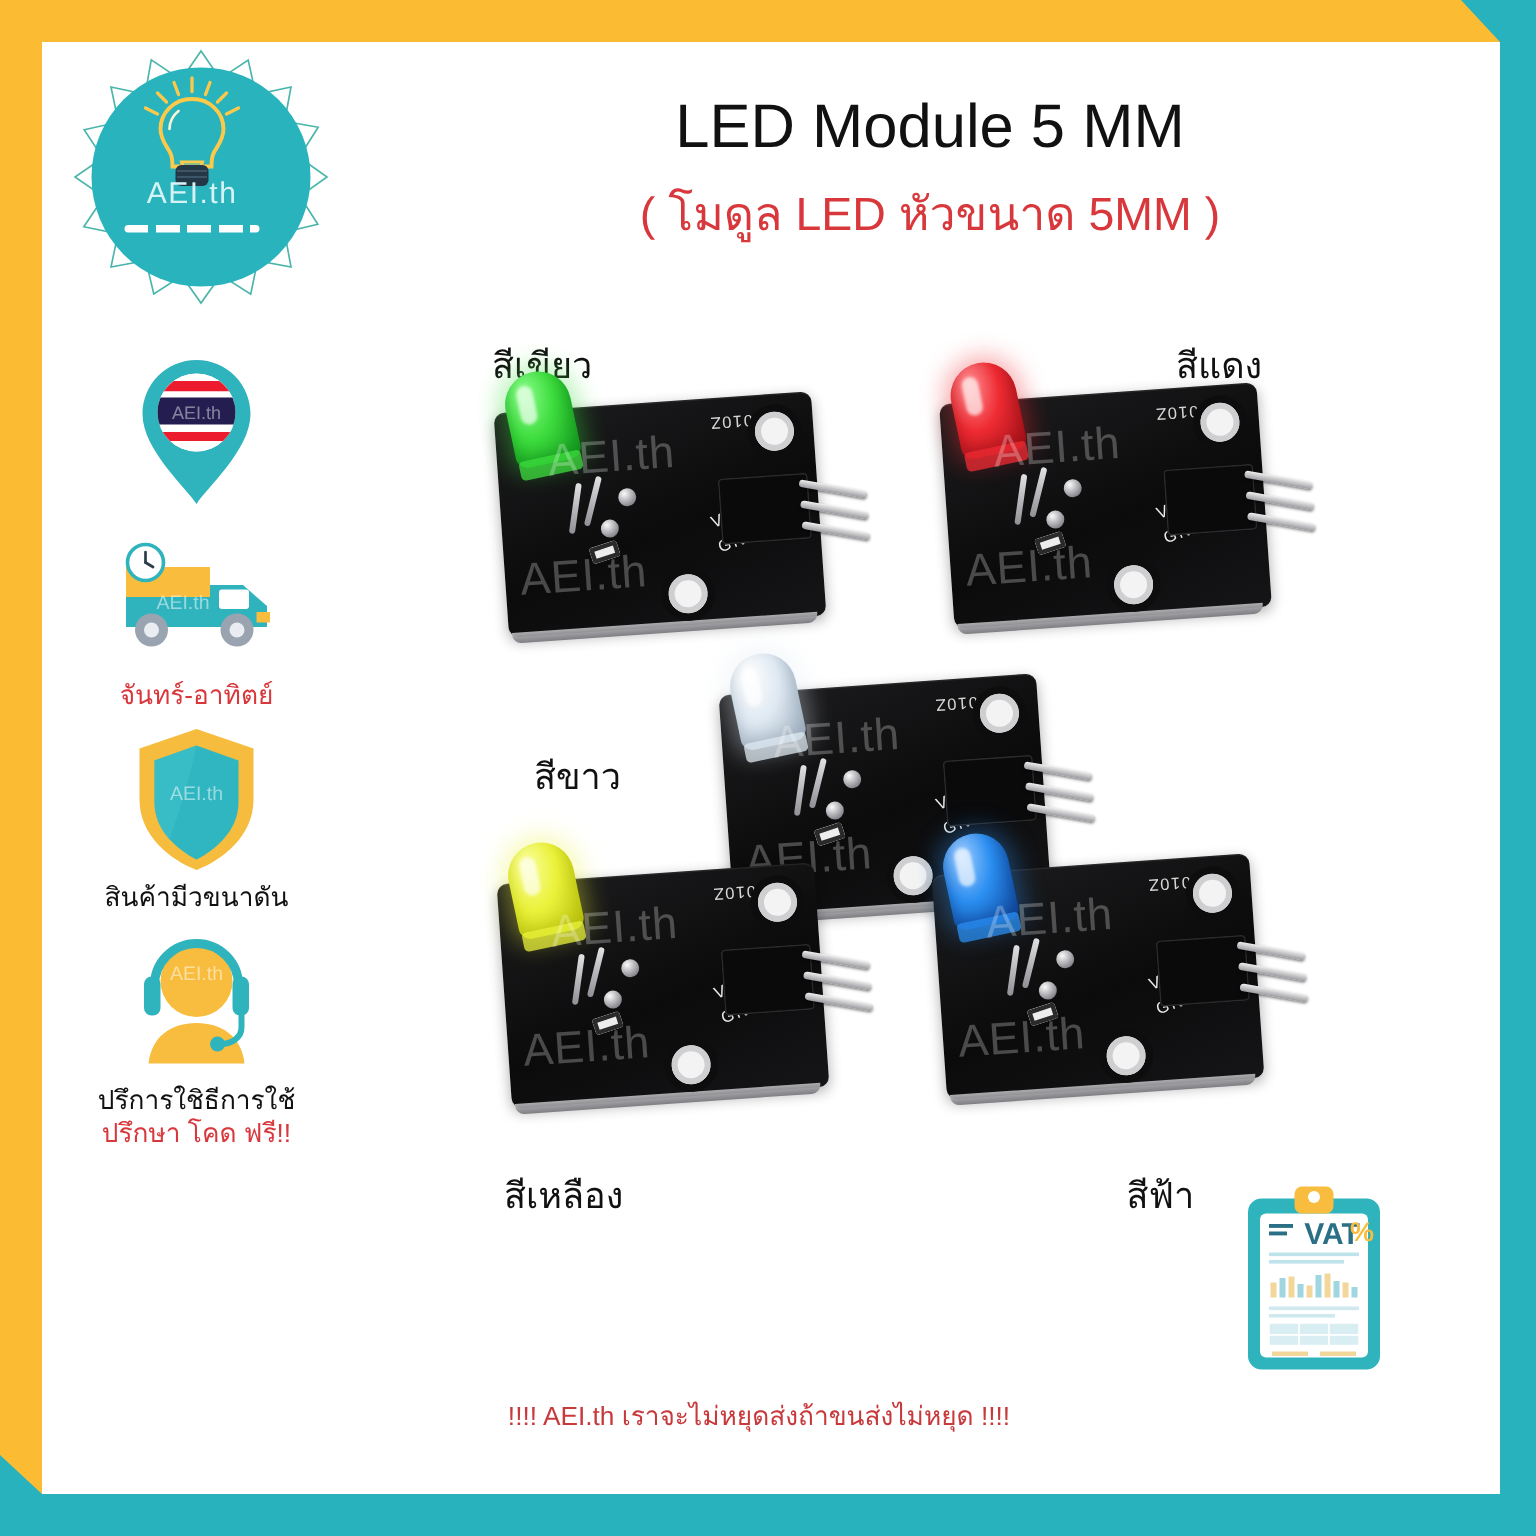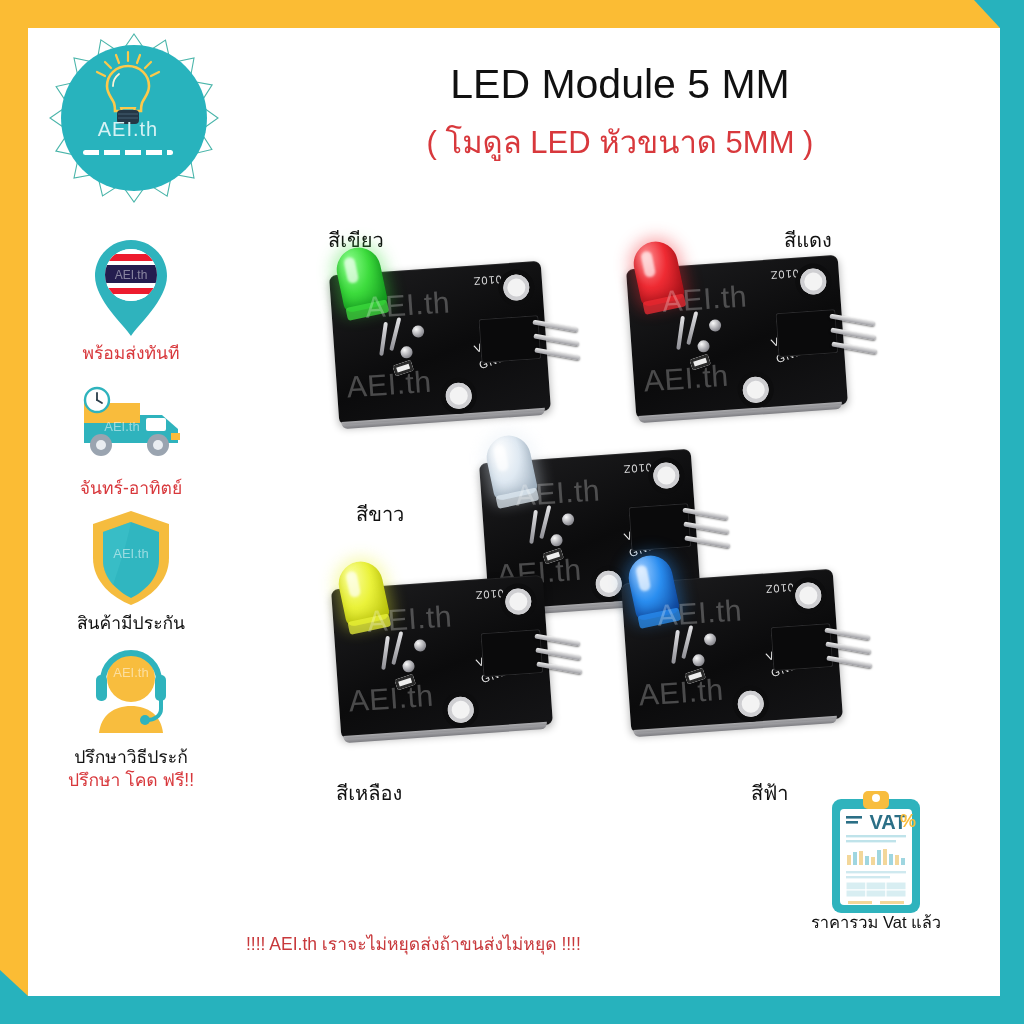--- a/index.html
+++ b/index.html
@@ -48,21 +48,21 @@
   
   .features{position:absolute;left:30px;top:236px;width:202px;}
   .feature{width:100%;text-align:center;margin-bottom:6px;}
   .feat-icon{height:104px;display:flex;align-items:center;justify-content:center;position:relative;}
   .feat-lines{margin-top:2px;}
   .fl{font-size:17.5px;line-height:1.30;color:#111;}
   .fl.red{color:#d8383c;}
 
   
   .products{position:absolute;left:236px;top:214px;width:764px;height:600px;}
-  .color-label{position:absolute;font-size:20px;color:#111;white-space:nowrap;}
+  .color-label{position:absolute;font-size:24px;color:#111;white-space:nowrap;}
   .lbl-green {left:92px; top:10px;}
   .lbl-red   {left:548px;top:10px;}
   .lbl-white {left:120px;top:284px;}
   .lbl-yellow{left:100px;top:563px;font-family:Liberation Mono, monospace;}
   .lbl-blue  {left:515px;top:563px;}
 
   
   .module{position:absolute;width:212px;height:150px;}
   .board{position:absolute;left:0;top:0;width:100%;height:100%;
     background:linear-gradient(160deg,#1d1d1f 0%,#0b0b0c 55%,#151517 100%);
@@ -98,21 +98,21 @@
     border-radius:22px 22px 8px 8px;overflow:hidden;}
   .led-gloss{position:absolute;left:9px;top:8px;width:11px;height:26px;
     border-radius:6px;background:rgba(255,255,255,.66);filter:blur(1px);}
   .led-base{position:absolute;left:1px;bottom:2px;width:42px;height:13px;
     border-radius:3px;opacity:.75;}
 
   .wm-board{position:absolute;color:rgba(255,255,255,.26);font-size:30px;
     letter-spacing:.5px;pointer-events:none;}
 
   
-  .bottom-note{position:absolute;left:246px;top:930px;width:520px;
+  .bottom-note{position:absolute;left:246px;top:930px;width:520px;text-align:center;
     font-size:17.5px;color:#c8393c;white-space:nowrap;}
   .vat-block{position:absolute;left:760px;top:794px;width:232px;text-align:center;}
   .vat-icon{height:118px;display:flex;align-items:center;justify-content:center;}
   .vat-lines .fl{font-size:16.5px;}
 </style>
 </head>
 <body>
 
 <div id="stage">
 
@@ -177,21 +177,20 @@
             <rect x="20" y="25" width="56" height="6" fill="#ffffff"></rect>
             <rect x="20" y="29" width="56" height="20" fill="#241d4f"></rect>
             <rect x="20" y="47" width="56" height="6" fill="#ffffff"></rect>
             <rect x="20" y="52" width="56" height="7" fill="#ed1b2e"></rect>
             <rect x="20" y="58" width="56" height="8" fill="#ffffff"></rect>
           </g>
           <text x="48" y="43" text-anchor="middle" fill="rgba(255,255,255,.45)" font-family="Liberation Sans, sans-serif" font-size="12">AEI.th</text>
         </svg>
       </div>
       <div class="feat-lines">
-        <div class="fl red">พร้อมส่งทันที</div>
       </div>
     </div>
 
     <div class="feature">
       <div class="feat-icon">
         <svg width="126" height="84" viewBox="0 0 126 84">
           <rect x="16" y="22" width="56" height="22" fill="#f9bc3c"></rect>
           <rect x="16" y="42" width="56" height="20" fill="#2fb3bd"></rect>
           <path d="M72 34h22l16 14v14H72z" fill="#2fb3bd"></path>
           <rect x="78" y="37" width="20" height="13" rx="2" fill="#ffffff"></rect>
@@ -216,39 +215,39 @@
     <div class="feature">
       <div class="feat-icon">
         <svg width="92" height="100" viewBox="0 0 92 100">
           <path d="M46 3 8 16v34c0 24 20 40 38 47 18-7 38-23 38-47V16z" fill="#f5bc3e"></path>
           <path d="M46 14 18 24v28c0 19 16 32 28 38 12-6 28-19 28-38V24z" fill="#30b6c0"></path>
           <path d="M46 14 18 24v28c0 10 4 18 10 25 6-18 14-42 18-63z" fill="#3fc2ca" opacity=".55"></path>
           <text x="46" y="50" text-anchor="middle" fill="rgba(255,255,255,.5)" font-family="Liberation Sans, sans-serif" font-size="13">AEI.th</text>
         </svg>
       </div>
       <div class="feat-lines">
-        <div class="fl">สินค้ามีประกัน</div>
+        <div class="fl">สินค้ามีวขนาดัน</div>
       </div>
     </div>
 
     <div class="feature">
       <div class="feat-icon">
         <svg width="104" height="94" viewBox="0 0 104 94">
           <circle cx="52" cy="33" r="24" fill="#f8bd3e"></circle>
           <path d="M20 88c2-18 15-27 32-27s30 9 32 27z" fill="#f8bd3e"></path>
           <path d="M24 36a28 28 0 0 1 56 0" fill="none" stroke="#2fb3bd" stroke-width="6"></path>
           <rect x="17" y="30" width="11" height="26" rx="5" fill="#2fb3bd"></rect>
           <rect x="76" y="30" width="11" height="26" rx="5" fill="#2fb3bd"></rect>
           <path d="M82 54v10c0 7-7 11-14 11" fill="none" stroke="#2fb3bd" stroke-width="4"></path>
           <circle cx="66" cy="75" r="5" fill="#2fb3bd"></circle>
           <text x="52" y="32" text-anchor="middle" fill="rgba(255,255,255,.5)" font-family="Liberation Sans, sans-serif" font-size="13">AEI.th</text>
         </svg>
       </div>
       <div class="feat-lines">
-        <div class="fl">ปรึกษาวิธีประก้</div>
+        <div class="fl">ปรึการใชิธีการใช้</div>
         <div class="fl red">ปรึกษา โคด ฟรี!!</div>
       </div>
     </div>
   </div>
 
   <div class="products">
     <div class="color-label lbl-green">สีเขียว</div>
     <div class="color-label lbl-red">สีแดง</div>
     <div class="color-label lbl-white">สีขาว</div>
     <div class="color-label lbl-yellow">สีเหลือง</div>
@@ -448,17 +447,16 @@
             <rect x="48" y="101" width="20" height="7"></rect>
             <rect x="68" y="101" width="20" height="7"></rect>
         </g>
         <g fill="#f3d79a">
             <rect x="30" y="112" width="24" height="3"></rect>
             <rect x="62" y="112" width="24" height="3"></rect>
           </g>
       </svg>
     </div>
     <div class="vat-lines">
-      <div class="fl">ราคารวม Vat แล้ว</div>
     </div>
   </div>
 
 </div>
 
 </body></html>

